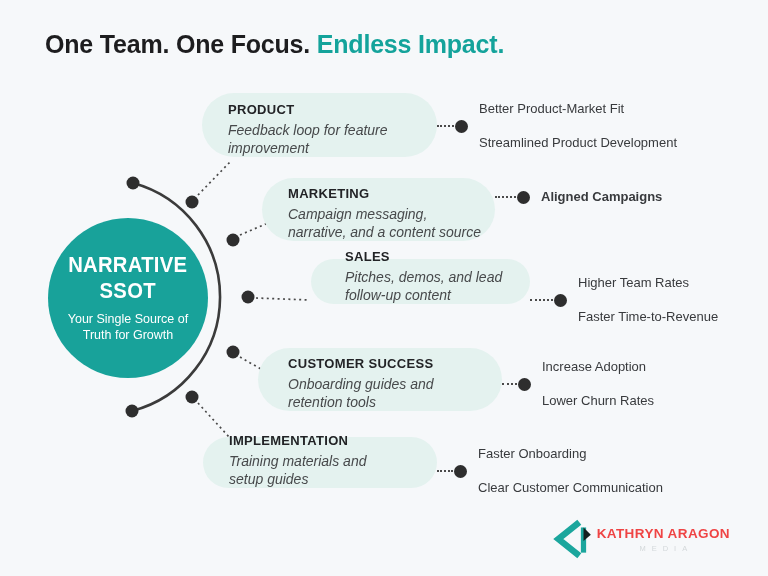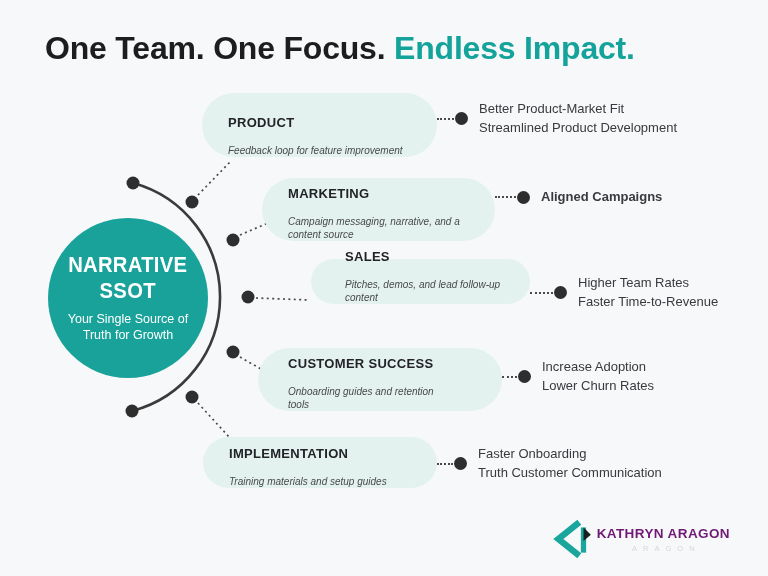--- a/index.html
+++ b/index.html
@@ -4,21 +4,21 @@
 <style>
   html,body{margin:0;padding:0;}
   body{
     width:768px;height:576px;position:relative;overflow:hidden;
     background:#F6F8FA;
     font-family:"Liberation Sans","DejaVu Sans",sans-serif;
     -webkit-font-smoothing:antialiased;
   }
   .title{
     position:absolute;left:45px;top:30px;
-    font-size:32px;font-weight:800;letter-spacing:-0.2px;color:#1d1d1f;
+    font-size:25px;font-weight:800;letter-spacing:-0.2px;color:#1d1d1f;
     white-space:nowrap;
   }
   .title .accent{color:#14A39B;}
   svg.lines{position:absolute;left:0;top:0;pointer-events:none;}
   .center-circle{
     position:absolute;left:48px;top:218px;width:160px;height:160px;
     border-radius:50%;background:#18A29A;color:#ffffff;
     display:flex;flex-direction:column;align-items:center;justify-content:center;
     text-align:center;z-index:2;
   }
@@ -31,44 +31,44 @@
   }
   .bubble{
     position:absolute;background:#E4F2EF;border-radius:32px;
     display:flex;flex-direction:column;justify-content:flex-end;
     box-sizing:border-box;z-index:1;
   }
   .bubble .b-title{
     font-size:13px;font-weight:700;color:#222326;letter-spacing:0.3px;
   }
   .bubble .b-desc{
-    font-size:10px;font-style:italic;font-weight:500;color:#47494b;
-    line-height:1.3;margin-top:14px;
+    font-size:14px;font-style:italic;font-weight:500;color:#47494b;
+    line-height:1.3;margin-top:4px;
   }
   .outcome{
     position:absolute;display:flex;align-items:center;z-index:1;
   }
   .outcome .stub{
     border-top:2px dotted #4a4a4a;height:0;flex:none;
   }
   .outcome .dot{
     width:13px;height:13px;border-radius:50%;background:#2e2e2e;flex:none;
     margin-left:1px;
   }
   .outcome .lines{
-    margin-left:11px;display:flex;flex-direction:column;gap:3px;
+    margin-left:11px;display:flex;flex-direction:column;gap:18px;
     font-size:13px;color:#383a3d;line-height:1.25;white-space:nowrap;
   }
   .outcome.bold .lines{font-weight:700;}
   .logo{
     position:absolute;right:38px;bottom:16px;display:flex;align-items:center;z-index:1;
   }
   .logo .mark{width:42px;height:42px;margin-right:3px;}
   .logo .text{display:flex;flex-direction:column;align-items:center;}
-  .logo .name{font-size:13.5px;font-weight:800;color:#701a75;letter-spacing:0.4px;white-space:nowrap;}
+  .logo .name{font-size:13.5px;font-weight:800;color:#ef4444;letter-spacing:0.4px;white-space:nowrap;}
   .logo .tagline{font-size:7.5px;letter-spacing:6px;color:#d3d8da;margin-top:3px;margin-left:6px;}
 </style>
 </head>
 <body>
 
 <div class="title">
   <span>One Team. One Focus. </span><span class="accent">Endless Impact.</span>
 </div>
 
 <svg class="lines" width="768" height="576" viewBox="0 0 768 576">
@@ -160,27 +160,27 @@
     <span>Increase Adoption</span>
     <span>Lower Churn Rates</span>
   </span>
 </div>
 
 <div class="outcome" style="left:437px;top:446px;">
   <span class="stub" style="width:16px;"></span>
   <span class="dot"></span>
   <span class="lines">
     <span>Faster Onboarding</span>
-    <span>Truth Customer Communication</span>
+    <span>Clear Customer Communication</span>
   </span>
 </div>
 
 <div class="logo">
   <svg class="mark" viewBox="0 0 40 40">
     <path d="M26 4 L6 20 L26 36" fill="none" stroke="#1BA69D" stroke-width="6"></path>
     <path d="M30 9 L30 33" fill="none" stroke="#1BA69D" stroke-width="5"></path>
     <path d="M30 9 L37 16 L30 22 Z" fill="#16201f"></path>
   </svg>
   <div class="text">
     <div class="name">KATHRYN ARAGON</div>
-    <div class="tagline">ARAGON</div>
+    <div class="tagline">MEDIA</div>
   </div>
 </div>
 
 </body></html>

